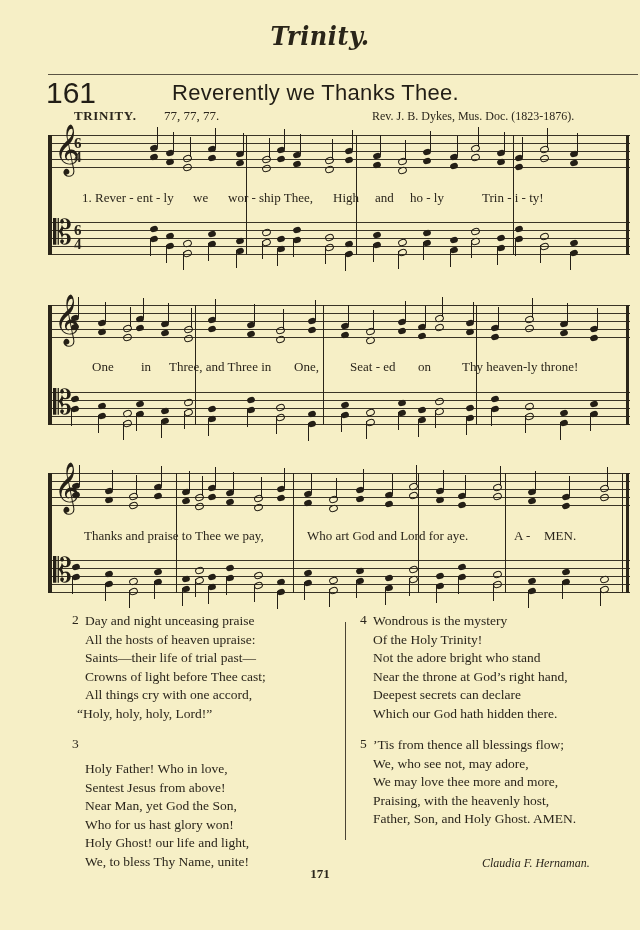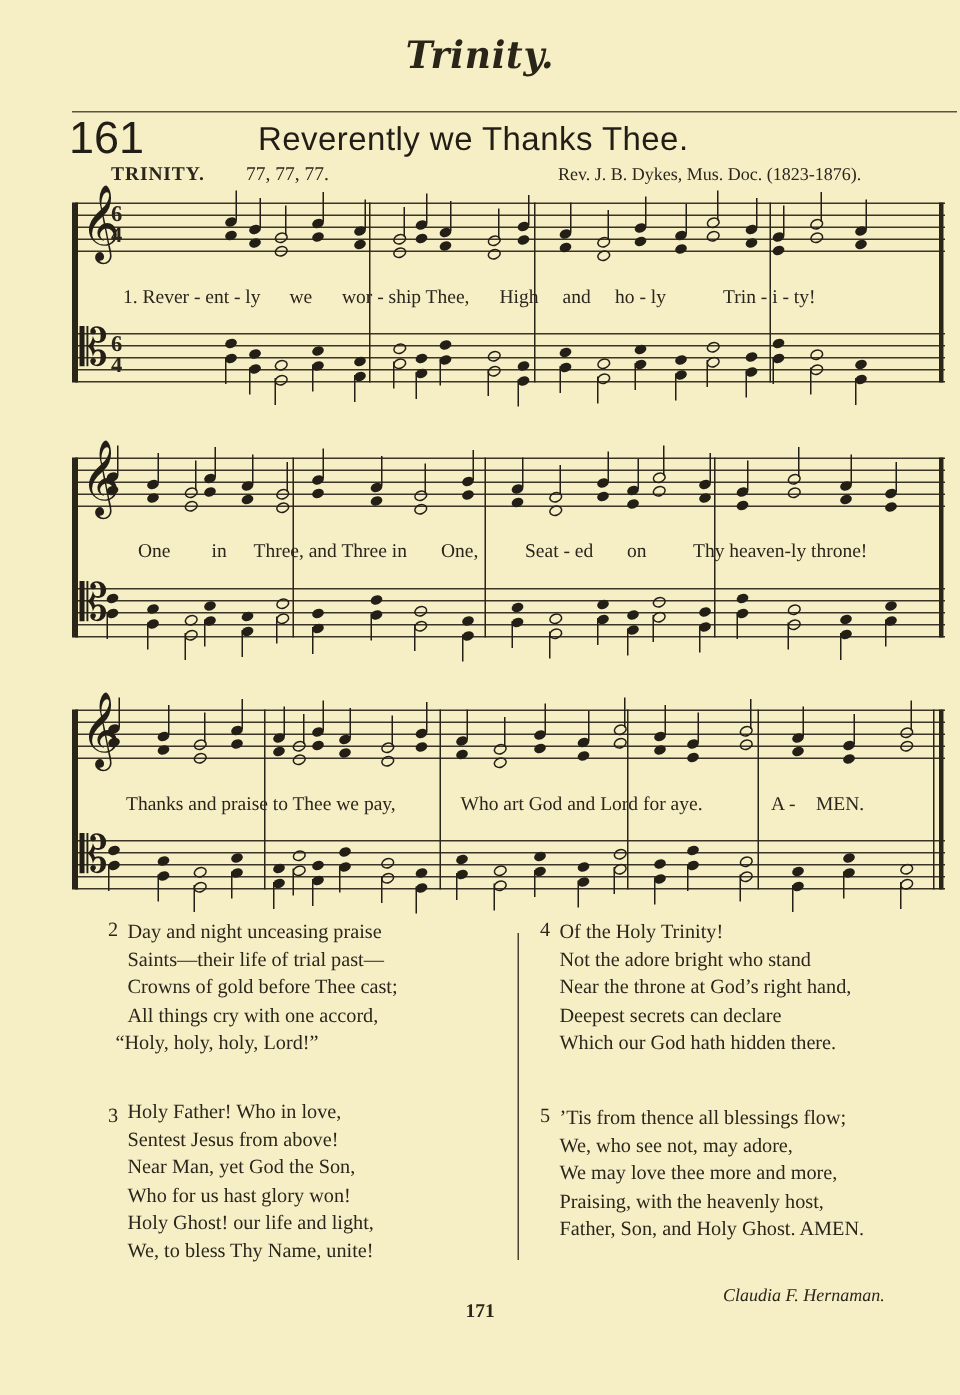--- a/index.html
+++ b/index.html
@@ -509,36 +509,38 @@
         <span class="lyr" style="left: 464px;">A  -  </span>
         <span class="lyr amen-sc" style="left: 494px;">MEN.</span>
       </div>
     </div>
   </div>
 
 <div id="verses">
     <div class="vnum" style="left: 72px; top: 612px;">2</div>
     <div class="verse" style="left: 85px; top: 612px;">
       <div>Day and night unceasing praise</div>
+      <div>All the hosts of heaven upraise:</div>
       <div>Saints—their life of trial past—</div>
-      <div>Crowns of gold before Thee cast;</div>
+      <div>Crowns of light before Thee cast;</div>
       <div>All things cry with one accord,</div>
       <div style="margin-left: -8px;">“Holy, holy, holy, Lord!”</div>
     </div>
     <div class="vnum" style="left: 72px; top: 736px;">3</div>
-    <div class="verse" style="left: 85px; top: 732px;">
+    <div class="verse" style="left: 85px; top: 760px;">
       <div>Holy Father!  Who in love,</div>
       <div>Sentest Jesus from above!</div>
       <div>Near Man, yet God the Son,</div>
       <div>Who for us hast glory won!</div>
       <div>Holy Ghost! our life and light,</div>
       <div>We, to bless Thy Name, unite!</div>
     </div>
     <div class="vnum" style="left: 360px; top: 612px;">4</div>
     <div class="verse" style="left: 373px; top: 612px;">
+      <div>Wondrous is the mystery</div>
       <div>Of the Holy Trinity!</div>
       <div>Not the adore bright who stand</div>
       <div>Near the throne at God’s right hand,</div>
       <div>Deepest secrets can declare</div>
       <div>Which our God hath hidden there.</div>
     </div>
     <div class="vnum" style="left: 360px; top: 736px;">5</div>
     <div class="verse" style="left: 373px; top: 736px;">
       <div>’Tis from thence all blessings flow;</div>
       <div>We, who see not, may adore,</div>

